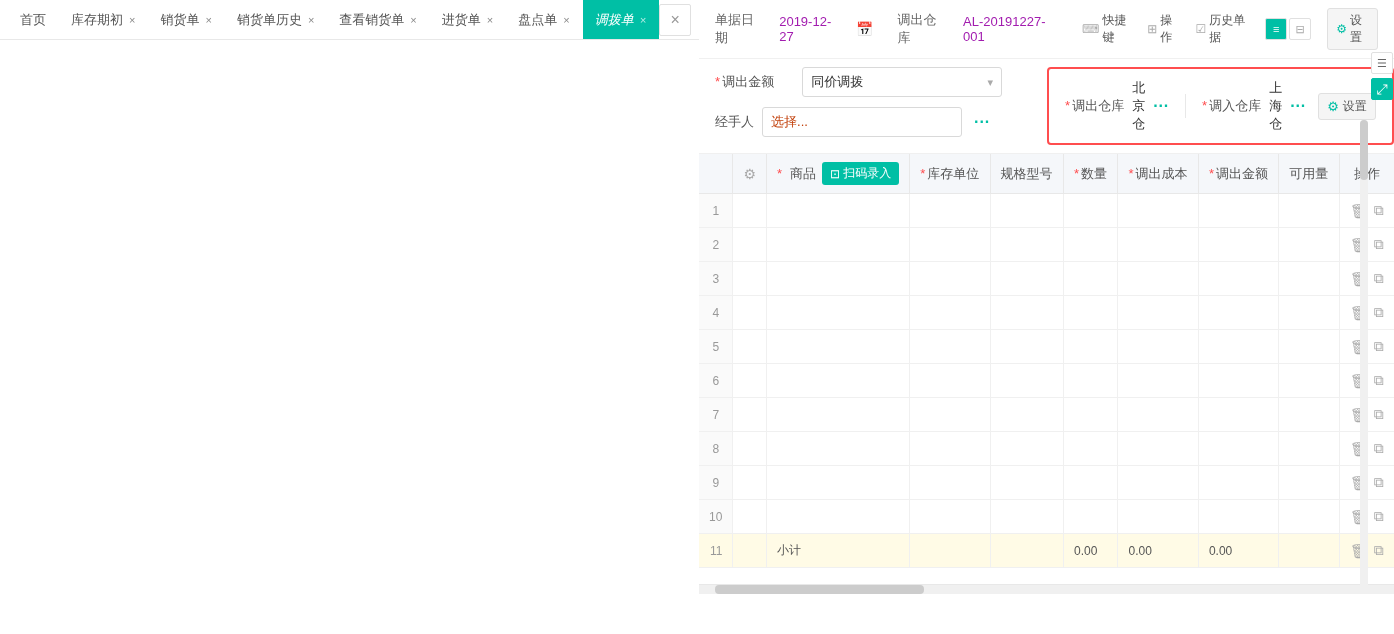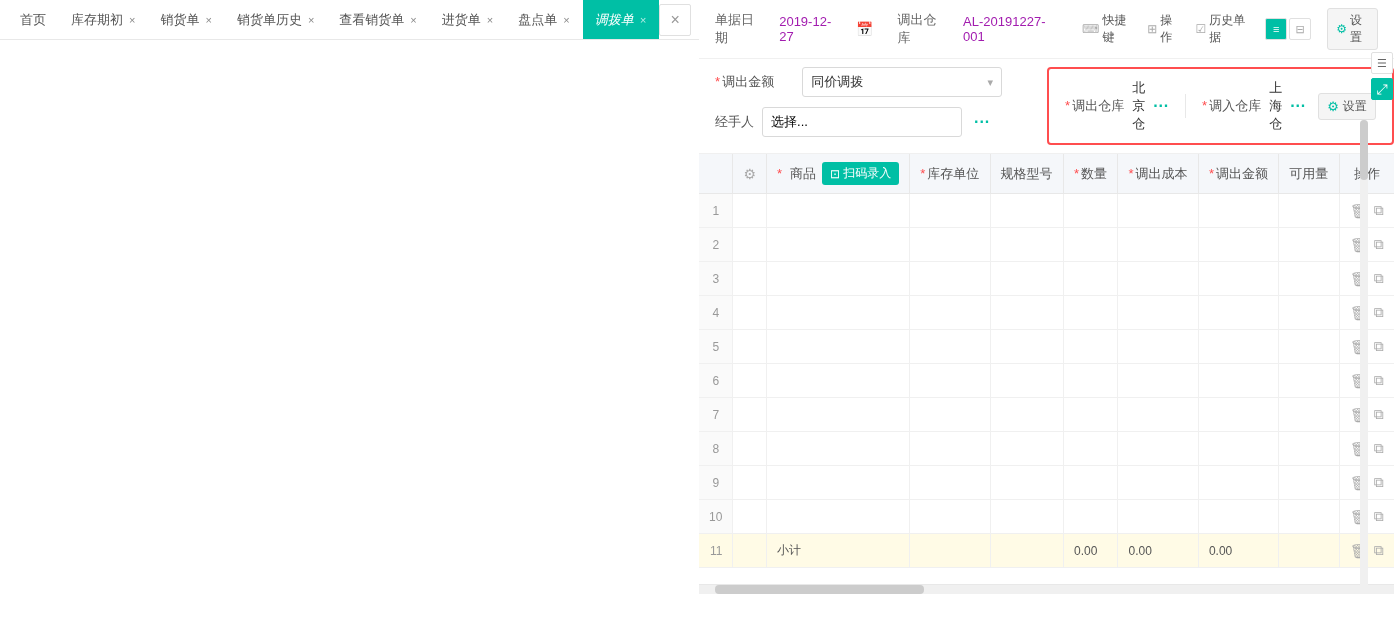--- a/index.html
+++ b/index.html
@@ -112,21 +112,21 @@
       font-size: 13px;
       color: #333;
       height: 30px;
     }
     .form-control .dropdown-arrow {
       margin-left: auto;
       color: #aaa;
       font-size: 11px;
     }
     .form-control-placeholder {
-      color: #000000;
+      color: #c2410c;
     }
     .form-ellipsis {
       color: #00bfa5;
       cursor: pointer;
       font-size: 16px;
       font-weight: bold;
       margin-left: 4px;
     }
 
     

